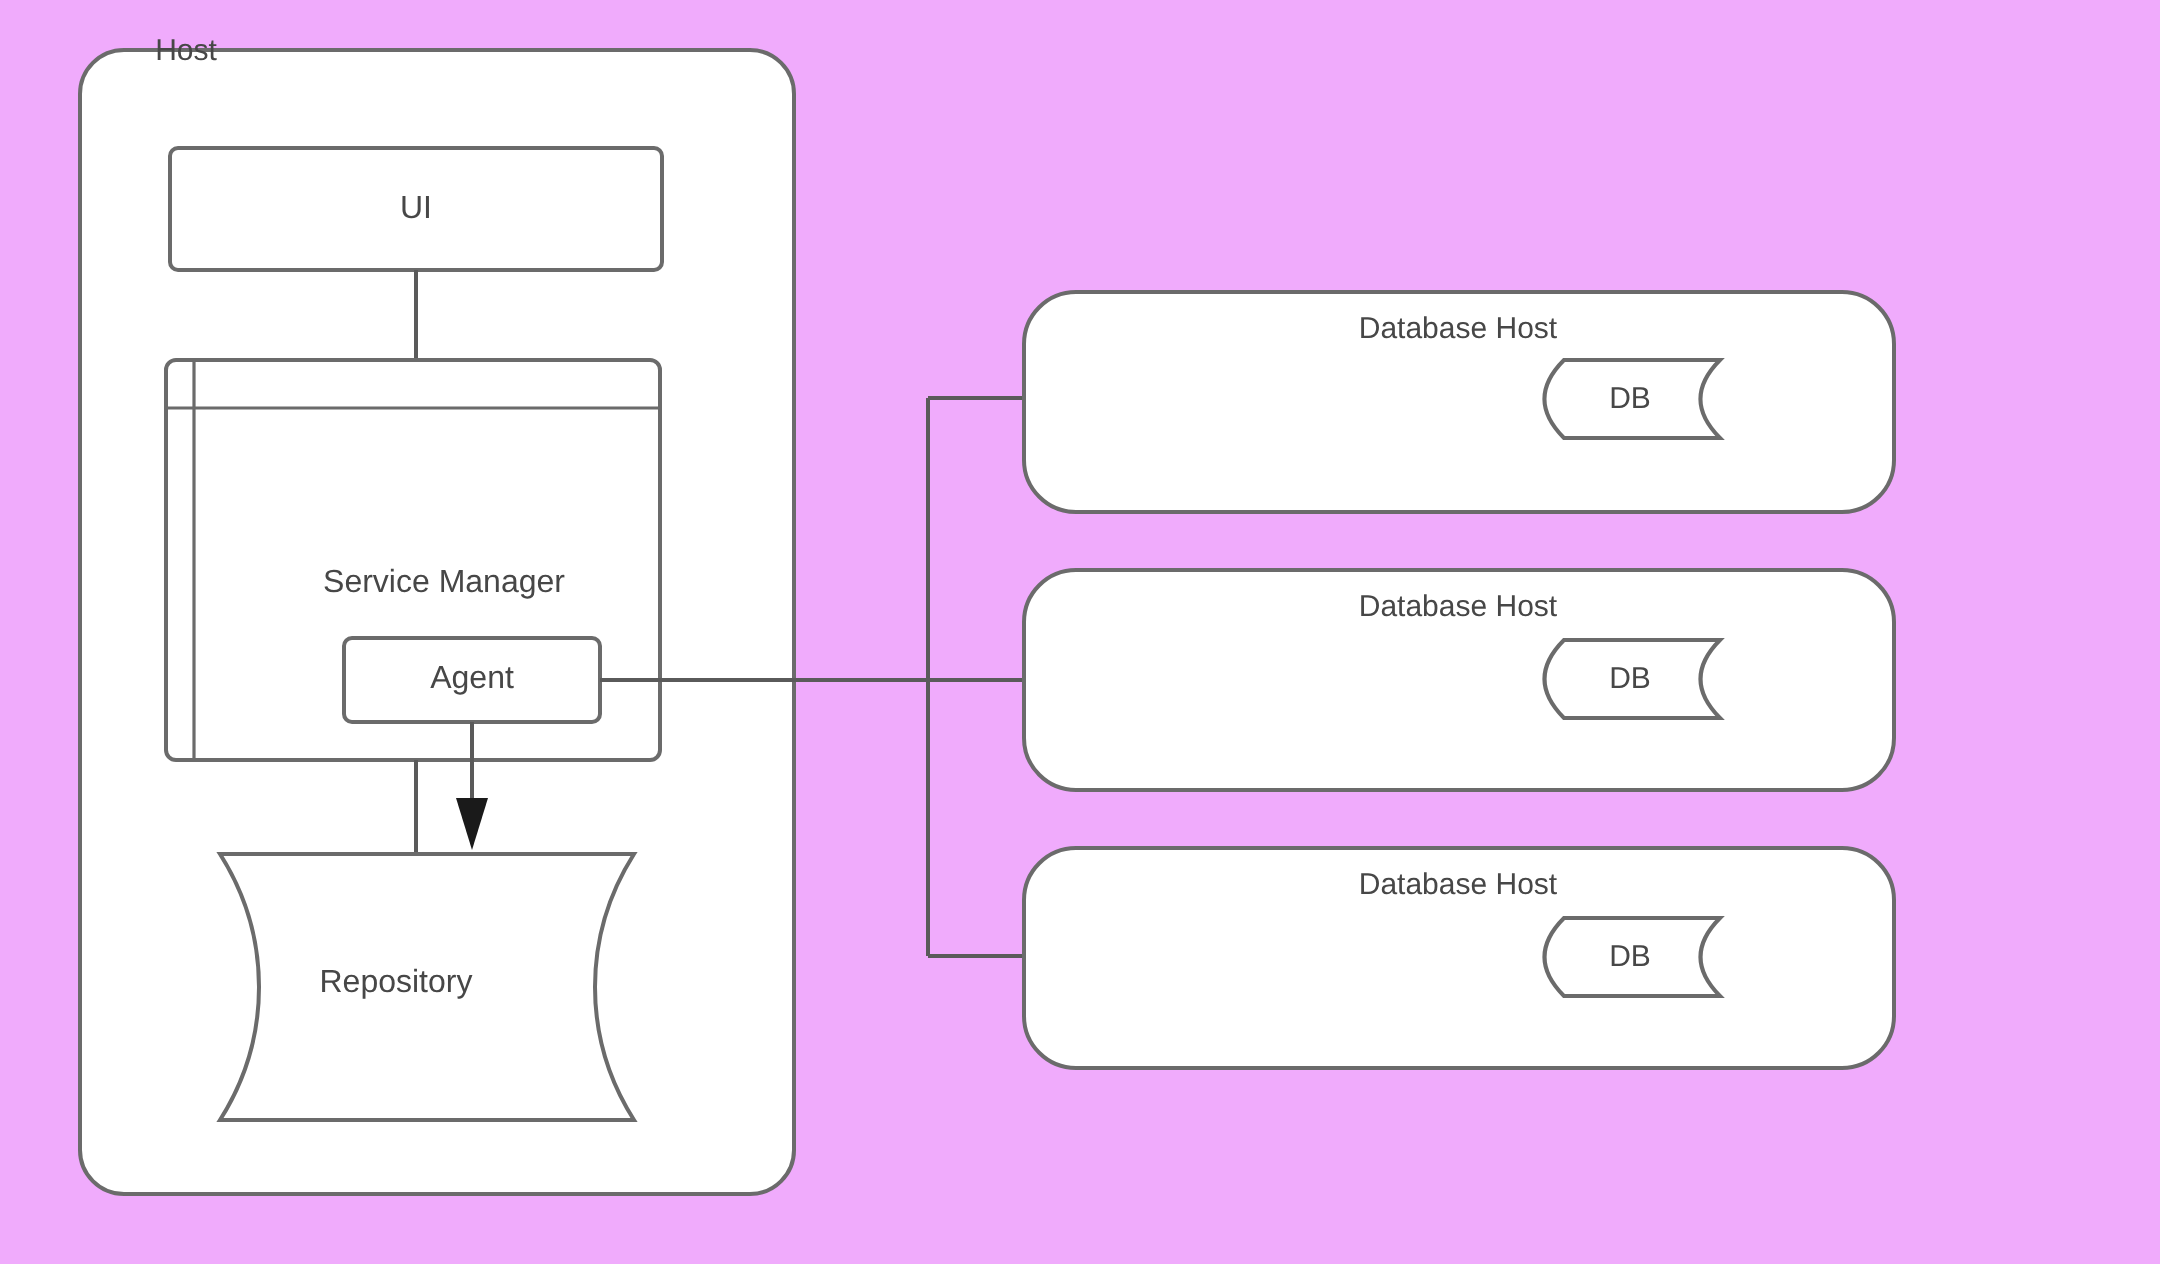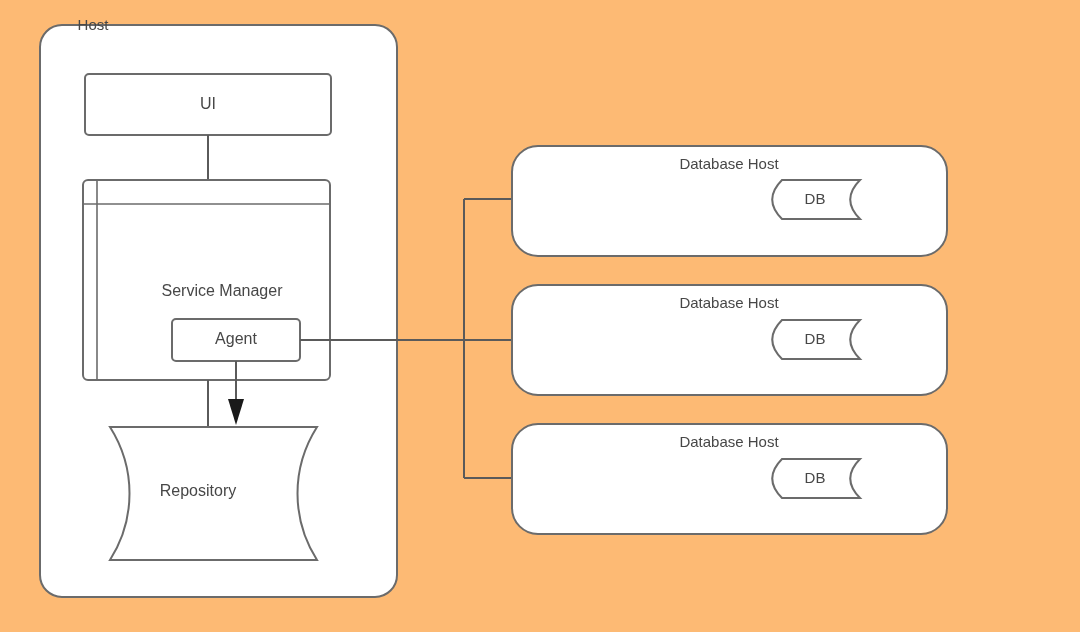--- a/index.html
+++ b/index.html
@@ -7,21 +7,21 @@
     padding: 0;
     background: #ffffff;
   }
   body {
     font-family: "Liberation Sans", sans-serif;
   }
   #canvas {
     position: relative;
     width: 1080px;
     height: 632px;
-    background: #fdba74;
+    background: #f0abfc;
     overflow: hidden;
   }
   #diagram-svg {
     position: absolute;
     top: 0;
     left: 0;
     width: 1080px;
     height: 632px;
   }
   .node-shape {

